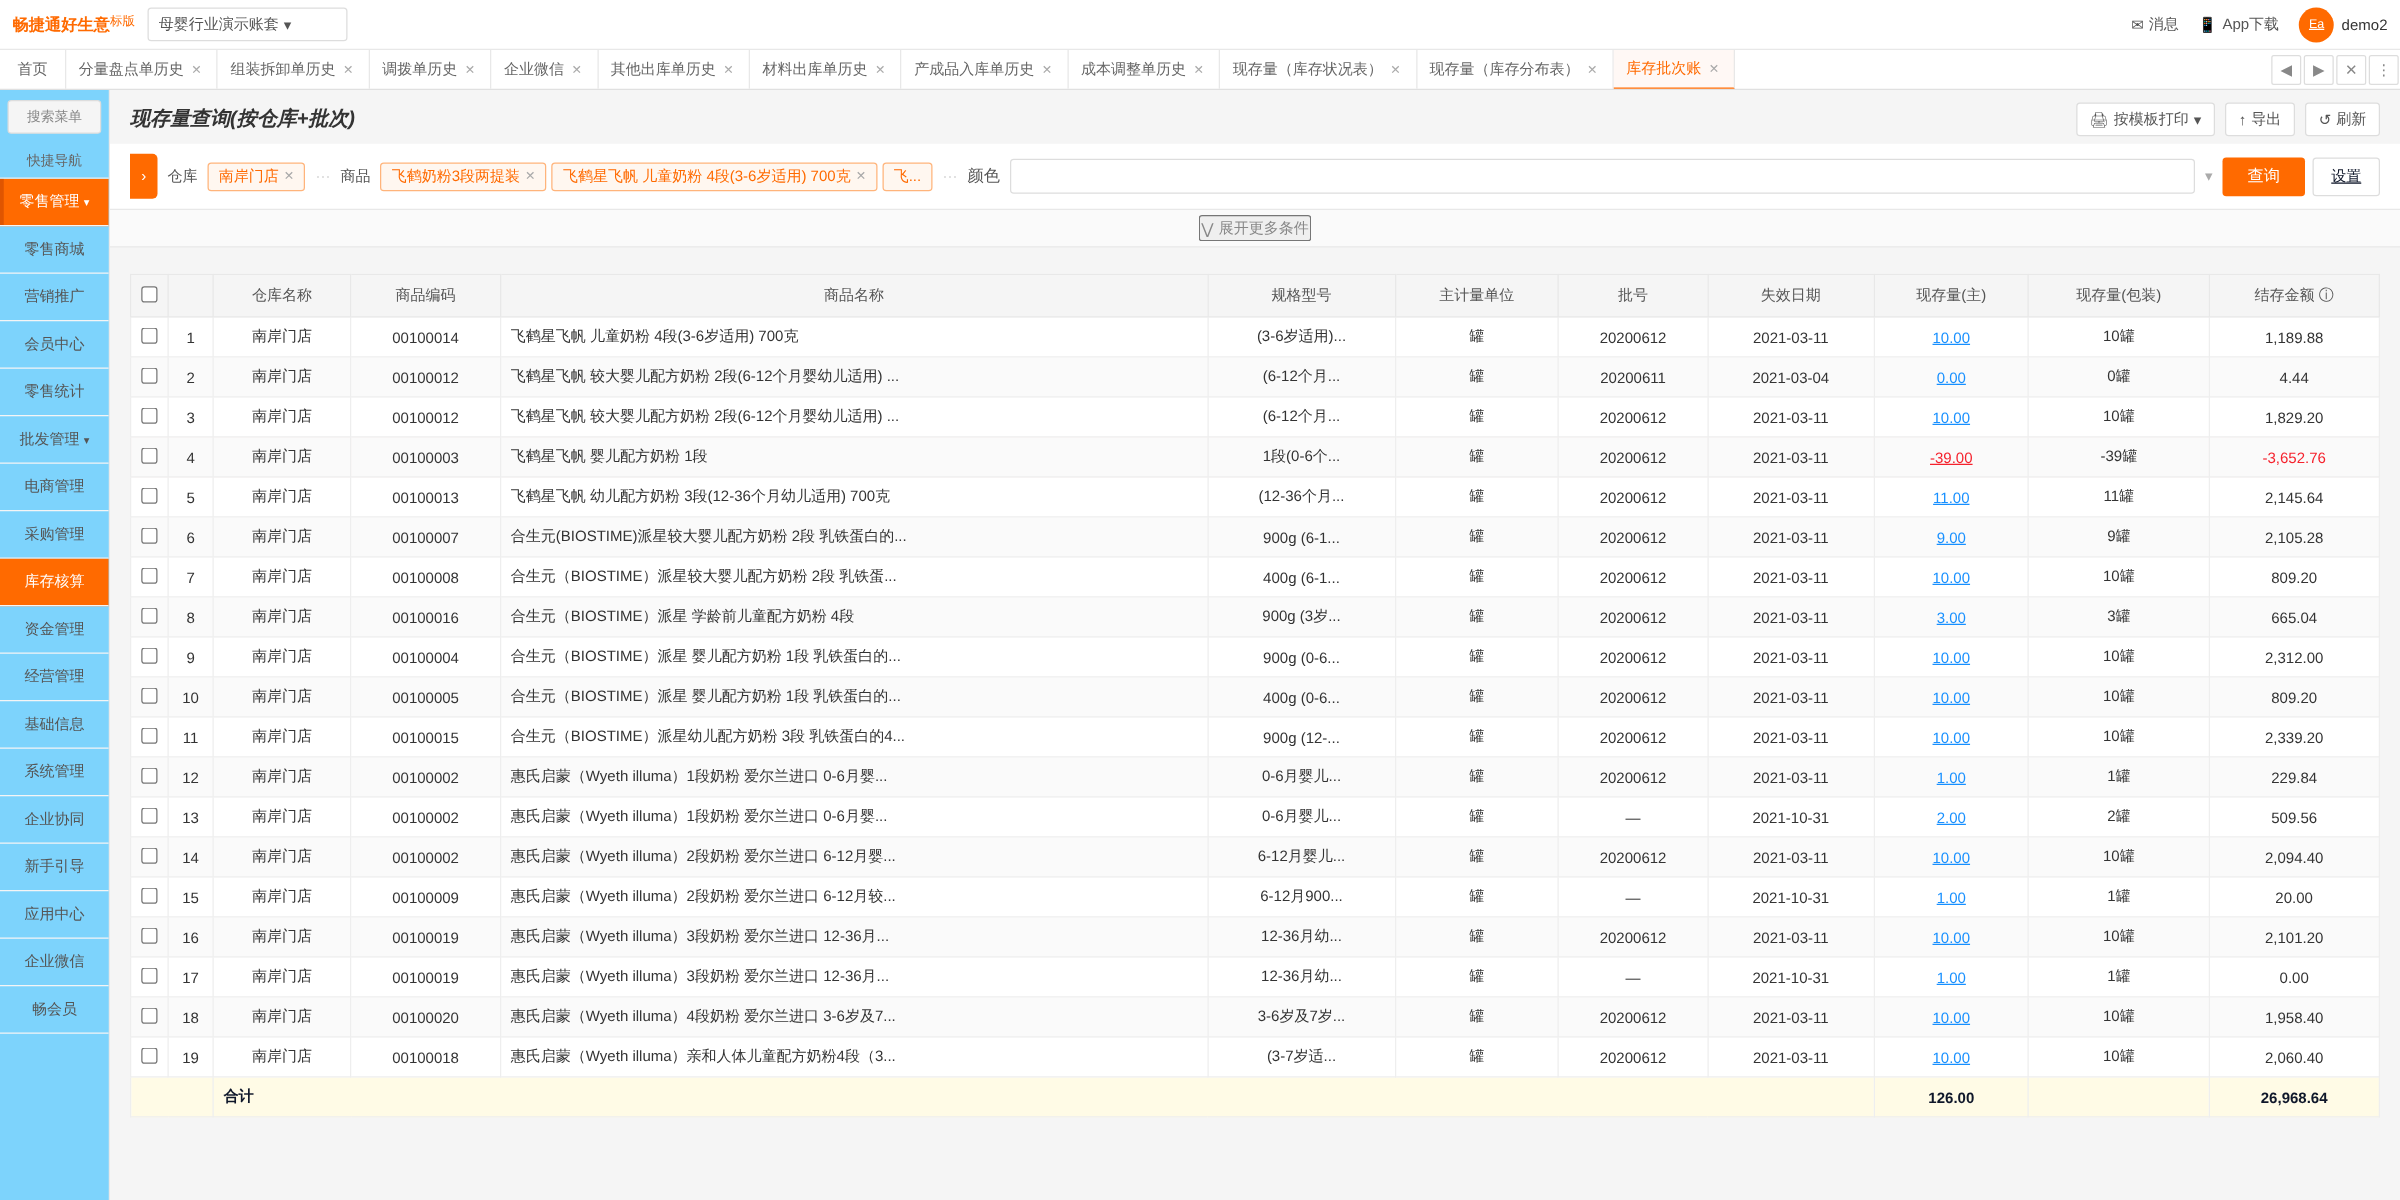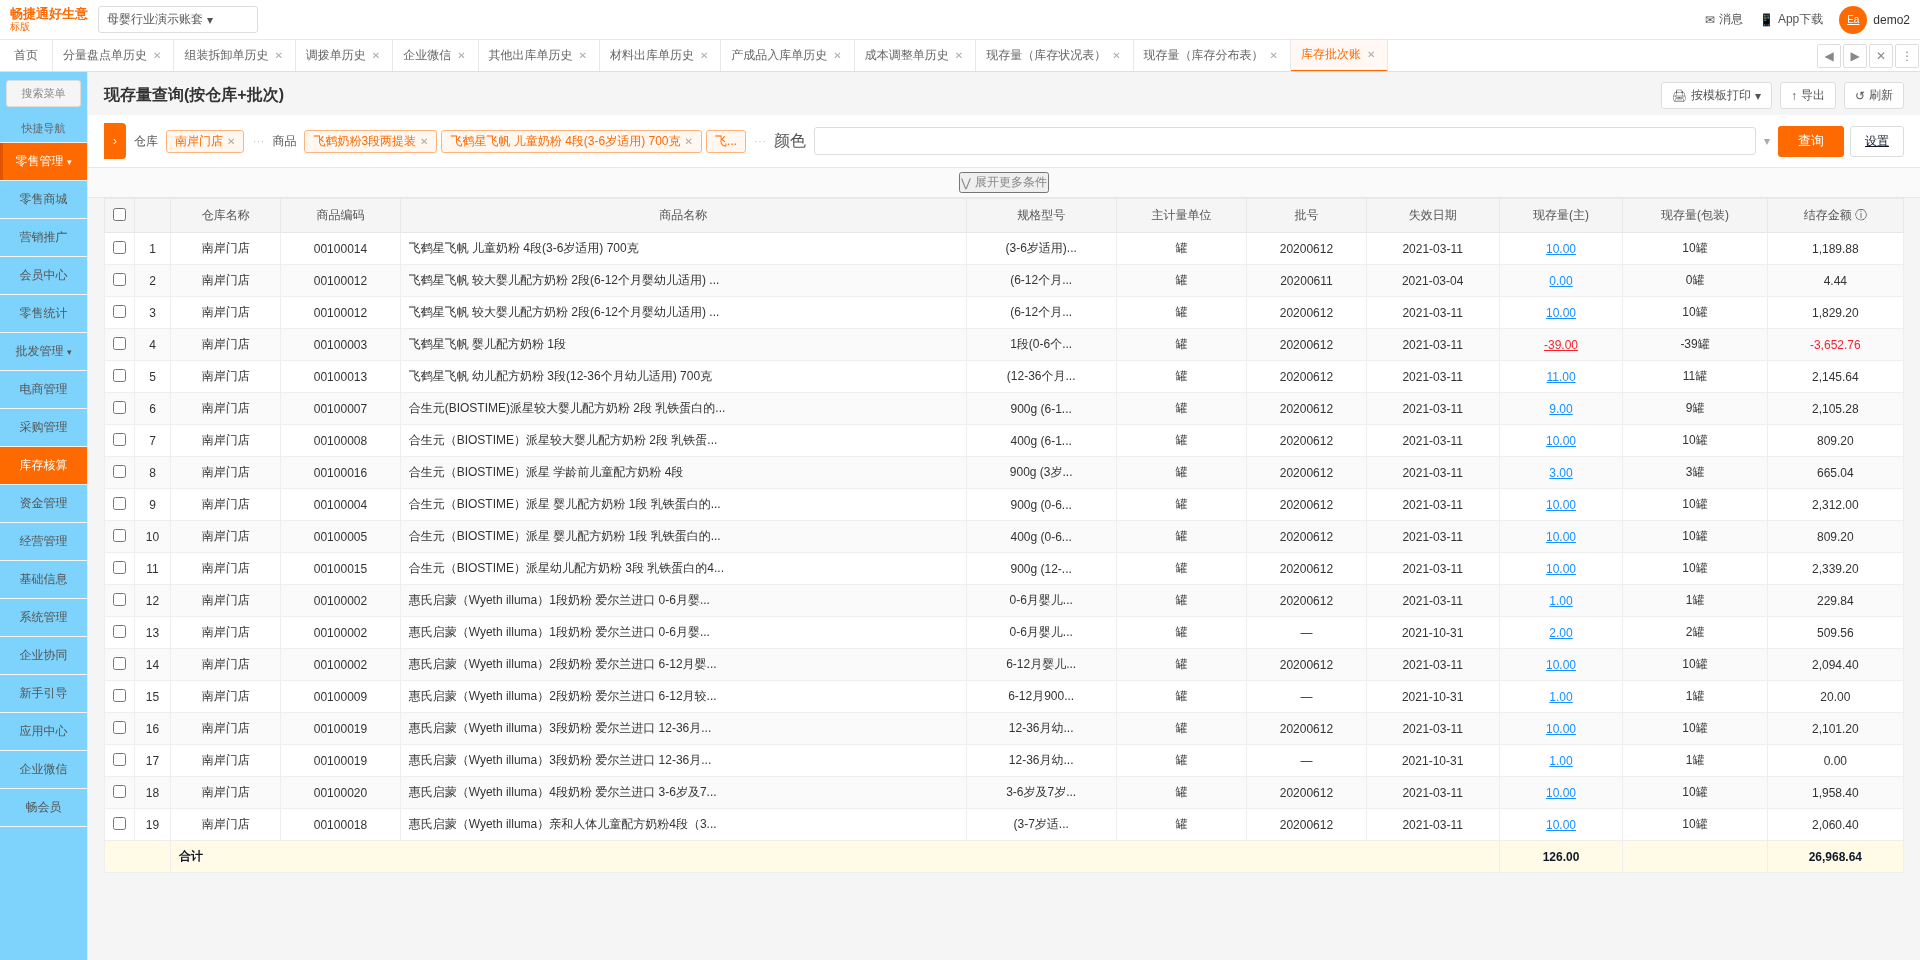--- a/index.html
+++ b/index.html
@@ -31,36 +31,36 @@
     .sidebar-nav-btn { padding: 6px; text-align: center; font-size: 11px; color: #666; cursor: pointer; border-bottom: 1px solid #f0f0f0; }
     .sidebar-menu { flex: 1; overflow-y: auto; }
     .sidebar-item { padding: 10px 6px; text-align: center; font-size: 12px; color: #555; cursor: pointer; border-bottom: 1px solid #f5f5f5; position: relative; }
     .sidebar-item.active { background: #ff6a00; color: #fff; }
     .sidebar-item.active::before { content: ''; position: absolute; left: 0; top: 0; bottom: 0; width: 3px; background: #e05500; }
     .sidebar-item .arrow { font-size: 9px; }
 
     
     .main-content { flex: 1; overflow: hidden; display: flex; flex-direction: column; padding: 0; }
     .page-header { padding: 10px 16px 6px 16px; display: flex; align-items: center; justify-content: space-between; }
-    .page-title { font-size: 16px; font-weight: bold; color: #333; }
+    .page-title { font-size: 16px; font-weight: bold; color: #333; font-style: italic; }
     .header-actions { display: flex; align-items: center; gap: 8px; }
     .btn-print { display: flex; align-items: center; gap: 4px; border: 1px solid #ddd; border-radius: 3px; padding: 4px 10px; font-size: 12px; cursor: pointer; background: #fff; color: #555; }
     .btn-export { display: flex; align-items: center; gap: 4px; border: 1px solid #ddd; border-radius: 3px; padding: 4px 10px; font-size: 12px; cursor: pointer; background: #fff; color: #555; }
     .btn-refresh { display: flex; align-items: center; gap: 4px; border: 1px solid #ddd; border-radius: 3px; padding: 4px 10px; font-size: 12px; cursor: pointer; background: #fff; color: #555; }
     .filter-tag { display: flex; align-items: center; gap: 4px; background: #fff7f0; border: 1px solid #ffb47b; border-radius: 3px; padding: 2px 8px; font-size: 12px; color: #ff6a00; cursor: pointer; }
     .filter-tag .remove { color: #aaa; cursor: pointer; font-size: 10px; }
     .btn-query { background: #ff6a00; color: #fff; border: none; border-radius: 3px; padding: 6px 20px; font-size: 13px; cursor: pointer; }
     .btn-setting { background: #fff; color: #0f172a; border: 1px solid #ddd; border-radius: 3px; padding: 6px 14px; font-size: 12px; cursor: pointer; text-decoration: underline; }
 
     
     .expand-row { padding: 4px 16px; background: #fafafa; border-bottom: 1px solid #e8e8e8; display: flex; align-items: center; justify-content: center; }
     .expand-btn { color: #888; font-size: 12px; cursor: pointer; display: flex; align-items: center; gap: 4px; }
 
     
-    .table-container { flex: 1; overflow: auto; padding: 0 16px 16px 16px; }
+    .table-container { flex: 1; overflow: auto; padding: 0 16px 16px 16px; margin-top: 21px; }
     table { width: 100%; border-collapse: collapse; background: #fff; font-size: 12px; }
     thead tr { background: #f5f5f5; }
     th { padding: 8px 8px; border: 1px solid #e8e8e8; color: #555; font-weight: normal; white-space: nowrap; text-align: center; }
     td { padding: 7px 8px; border: 1px solid #eee; color: #333; text-align: center; white-space: nowrap; }
     tr:nth-child(even) td { background: #fafafa; }
     .td-left { text-align: left; }
     .td-link { color: #1890ff; cursor: pointer; text-decoration: underline; }
     .td-negative { color: #f5222d; }
     .td-negative-bg { background: #fff1f0 !important; }
     .summary-row td { background: #fffbe6 !important; font-weight: bold; color: #0f172a; }
@@ -71,21 +71,21 @@
     ::-webkit-scrollbar { width: 6px; height: 6px; }
     ::-webkit-scrollbar-track { background: #f1f1f1; }
     ::-webkit-scrollbar-thumb { background: #ccc; border-radius: 3px; }
 
     .orange-arrow { background: #ff6a00; color: #fff; border: none; width: 22px; height: 56px; display: flex; align-items: center; justify-content: center; cursor: pointer; border-radius: 0 4px 4px 0; font-size: 14px; flex-shrink: 0; }
   </style>
 </head>
 <body>
 
 <div class="top-bar">
-  <div style="display:flex;flex-direction:column;line-height:1.2;">
+  <div style="display:flex;flex-direction:row;line-height:1.2;text-align:right;">
     <span style="color:#ff6a00;font-weight:bold;font-size:13px;">畅捷通好生意</span>
     <span style="color:#ff6a00;font-size:10px;">标版</span>
   </div>
   <div class="industry-select">
     <span>母婴行业演示账套</span>
     <span>▾</span>
   </div>
   <div class="top-right">
     <div class="top-right-item">
       <span>✉</span>
@@ -233,21 +233,21 @@
         <div class="filter-tag">
           <span>飞鹤星飞帆 儿童奶粉 4段(3-6岁适用) 700克</span>
           <span class="remove">✕</span>
         </div>
         <div class="filter-tag">
           <span>飞...</span>
         </div>
       </div>
       <span style="color:#ccc;">···</span>
 
-      <span style="font-size:16px;color:#555;">颜色</span>
+      <span style="font-size:13px;color:#555;">颜色</span>
       <div style="flex:1;min-width:60px;height:28px;border:1px solid #ddd;border-radius:3px;"></div>
       <span style="color:#aaa;">▾</span>
 
       <div style="margin-left:auto;display:flex;gap:6px;">
         <button class="btn-query">查询</button>
         <button class="btn-setting">设置</button>
       </div>
     </div>
 
     <div class="expand-row">

